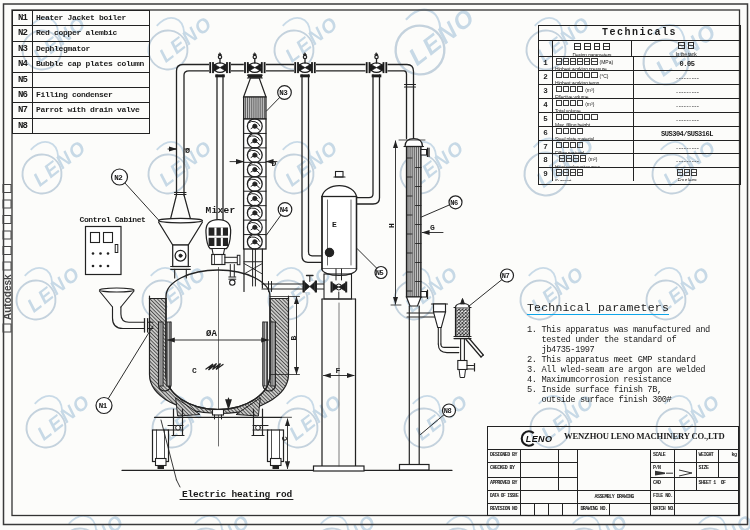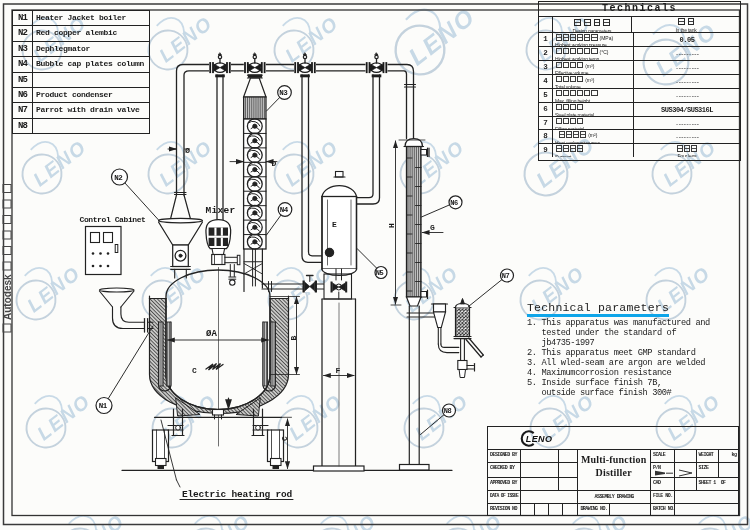--- a/index.html
+++ b/index.html
@@ -11,35 +11,35 @@
 .cj{display:inline-block;width:4.2px;height:4.4px;border:0.8px solid #3a3a3a;margin:0 0.5px;vertical-align:0px;background:linear-gradient(rgba(0,0,0,0) 42%,#4a4a4a 42%,#4a4a4a 58%,rgba(0,0,0,0) 58%);}
 .cjh{display:inline-block;width:4.8px;height:5.4px;border:0.9px solid #2a2a2a;margin:0 1.5px;vertical-align:0px;background:linear-gradient(rgba(0,0,0,0) 42%,#444 42%,#444 58%,rgba(0,0,0,0) 58%);}
 
 #legend{left:12px;top:10px;width:136px;border:1.2px solid #222;border-bottom:none;}
 #legend .r{display:flex;height:14.4px;border-bottom:1.2px solid #222;overflow:hidden;}
 #legend .a{width:19px;border-right:1.2px solid #222;text-align:center;
   font:bold 9px "Liberation Mono",monospace;line-height:14px;letter-spacing:-1px;}
 #legend .b{flex:1;font:bold 8px "Liberation Mono",monospace;line-height:14.5px;
   padding-left:3px;letter-spacing:-0.3px;white-space:nowrap;}
 
-#tech{left:538px;top:1px;width:201px;height:157.5px;border:1.3px solid #222;font-family:"Liberation Mono",monospace;}
+#tech{left:538px;top:25px;width:201px;height:157.5px;border:1.3px solid #222;font-family:"Liberation Mono",monospace;}
 #tech .hd{height:13.8px;border-bottom:1.2px solid #222;text-align:center;
   font:bold 10px "Liberation Mono",monospace;line-height:14px;letter-spacing:1.5px;}
 #tech .row{display:flex;border-bottom:1.1px solid #222;}
 #tech .row:last-child{border-bottom:none;}
 #tech .c1{width:13px;border-right:1.1px solid #222;text-align:center;font:bold 7.5px "Liberation Mono",monospace;padding-top:2px;}
 #tech .c2{width:78px;border-right:1.1px solid #222;padding:1px 0 0 2px;overflow:hidden;}
 #tech .c2 div{line-height:5.8px;font-size:5px;}
 #tech .c3{flex:1;text-align:center;overflow:hidden;}
 #tech .en{font:5.0px "Liberation Sans",sans-serif;letter-spacing:-0.2px;color:#2a2a2a;line-height:5.5px;white-space:nowrap;}
 #tech .val{font:bold 7px "Liberation Mono",monospace;letter-spacing:-0.5px;}
 #tech .dash{color:#555;font:bold 6px "Liberation Mono",monospace;letter-spacing:-1px;}
 
 #tpar{left:527px;top:300.5px;width:215px;font:8.7px "Liberation Mono",monospace;color:#222;letter-spacing:-0.4px;}
-#tpar .t{font:11.5px "Liberation Mono",monospace;letter-spacing:0.2px;border-bottom:3px solid #0ea5e9;display:inline-block;margin-bottom:1px;}
+#tpar .t{font:11.5px "Liberation Mono",monospace;letter-spacing:0.2px;border-bottom:1px solid #0ea5e9;display:inline-block;margin-bottom:10px;}
 #tpar div{line-height:10.1px;white-space:nowrap;}
 
 #tb{left:487px;top:426px;width:252px;height:89.5px;border:1.4px solid #222;box-sizing:border-box;font-family:"Liberation Mono",monospace;}
 #tb .cell{position:absolute;box-sizing:border-box;border-left:1px solid #222;border-top:1px solid #222;
   font:bold 5.0px "Liberation Mono",monospace;letter-spacing:-0.55px;color:#222;padding:2px 0 0 2px;overflow:hidden;white-space:nowrap;}
 </style>
 </head>
 <body>
 <div id="page">
 <svg width="750" height="530" viewBox="0 0 750 530">
@@ -481,21 +481,21 @@
       </div>
   <div class="r">
         <div class="a">N4</div>
         <div class="b">Bubble cap plates column</div>
       </div>
   <div class="r">
         <div class="a">N5</div>
       </div>
   <div class="r">
         <div class="a">N6</div>
-        <div class="b">Product condenser</div>
+        <div class="b">Filling condenser</div>
       </div>
   <div class="r">
         <div class="a">N7</div>
         <div class="b">Parrot with drain valve</div>
       </div>
   <div class="r">
         <div class="a">N8</div>
       </div>
 </div>
 
@@ -616,20 +616,21 @@
   <div>5. Inside surface finish 7B,</div>
   <div>&nbsp;&nbsp; outside surface finish 300#</div>
 </div>
 
 <div class="abs" id="tb">
 
   <svg class="abs" style="left:32px;top:3px;" width="40" height="17" viewBox="0 0 40 17">
         <path d="M 13.7,3.1 A 7.2,7.2 0 1 0 13.7,13.9" fill="none" stroke="#1a1a1a" stroke-width="2.1"></path>
         <text x="5.8" y="12.2" font-family="Liberation Sans,sans-serif" font-size="9" font-style="italic" font-weight="bold" fill="#111" letter-spacing="0.4">LENO</text>
       </svg>
+  <div class="abs" style="left:76px;top:4px;width:176px;font:bold 8.6px 'Liberation Serif',serif;letter-spacing:-0.15px;">WENZHOU LENO MACHINERY CO.,LTD</div>
 
   <div class="cell" style="left:0;top:22px;width:31.6px;height:13px;border-left:none;">DESIGNED BY</div>
   <div class="cell" style="left:31.6px;top:22px;width:38.6px;height:13px;"></div>
   <div class="cell" style="left:70.2px;top:22px;width:19.2px;height:13px;"></div>
   <div class="cell" style="left:89.4px;top:22px;width:72.6px;height:41.4px;"></div>
   <div class="cell" style="left:162px;top:22px;width:23.8px;height:13px;">SCALE</div>
   <div class="cell" style="left:185.8px;top:22px;width:21.8px;height:13px;"></div>
   <div class="cell" style="left:207.6px;top:22px;width:22.1px;height:13px;">WEIGHT</div>
   <div class="cell" style="left:229.7px;top:22px;width:20.8px;height:13px;text-align:right;padding-right:2px;">kg</div>
 
@@ -666,15 +667,14 @@
   <div class="cell" style="left:0;top:76.4px;width:31.6px;height:11.7px;border-left:none;">REVISION NO</div>
   <div class="cell" style="left:31.6px;top:76.4px;width:14px;height:11.7px;"></div>
   <div class="cell" style="left:45.6px;top:76.4px;width:14px;height:11.7px;"></div>
   <div class="cell" style="left:59.6px;top:76.4px;width:14px;height:11.7px;"></div>
   <div class="cell" style="left:73.6px;top:76.4px;width:15.8px;height:11.7px;"></div>
   <div class="cell" style="left:89.4px;top:76.4px;width:31.6px;height:11.7px;">DRAWING NO.</div>
   <div class="cell" style="left:121px;top:76.4px;width:41px;height:11.7px;"></div>
   <div class="cell" style="left:162px;top:76.4px;width:23.8px;height:11.7px;">BATCH NO.</div>
   <div class="cell" style="left:185.8px;top:76.4px;width:64.7px;height:11.7px;"></div>
 
-  <div class="abs" style="left:89.4px;top:26px;width:72.6px;text-align:center;font:bold 10px 'Liberation Serif',serif;line-height:13px;letter-spacing:0.2px;">Multi-function<br>Distiller</div>
 </div>
 </div>
 
 </body></html>

